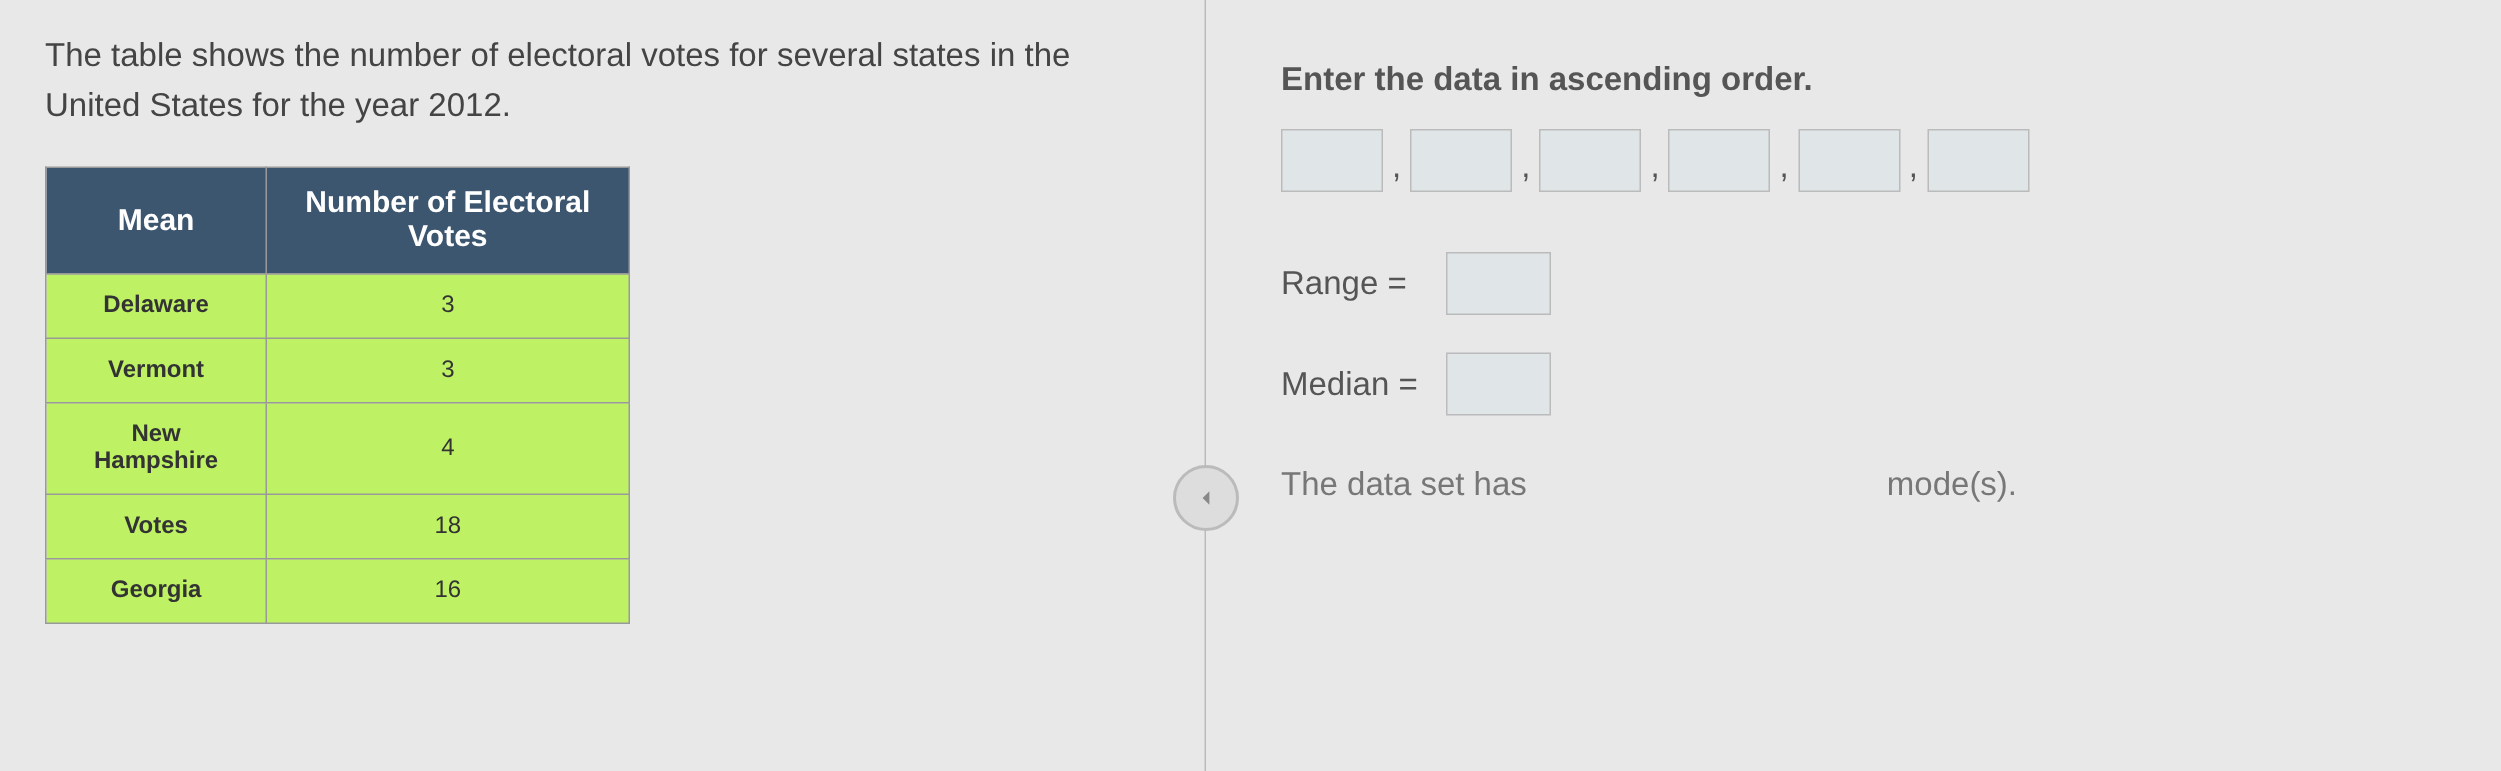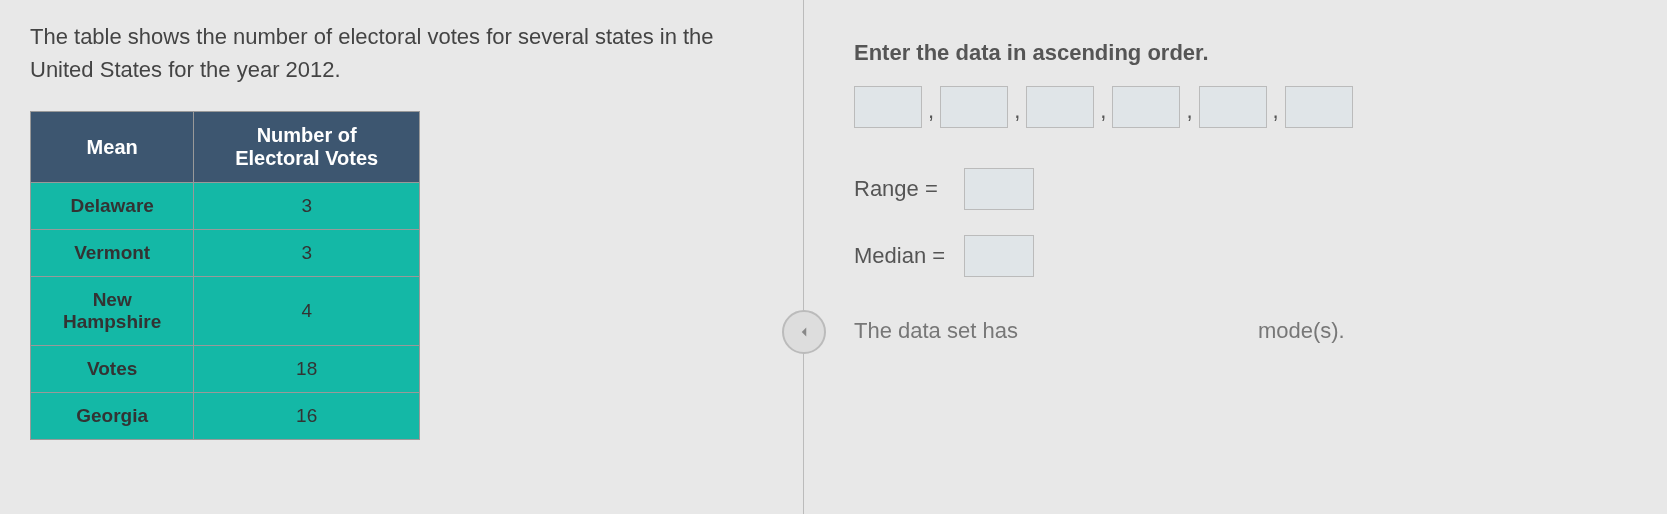--- a/index.html
+++ b/index.html
@@ -44,24 +44,24 @@
       background: #3d5670;
       color: white;
       padding: 12px 18px;
       font-size: 20px;
       font-weight: bold;
       border: 1px solid #999;
       text-align: center;
     }
     .data-table td {
       padding: 12px 18px;
-      font-size: 19px;
+      font-size: 16px;
       border: 1px solid #999;
       text-align: center;
-      background: #14b8a6;
+      background: #bef264;
       color: #333;
     }
     .data-table td:first-child {
       font-weight: bold;
     }
     .mean-row {
       display: flex;
       align-items: center;
       margin-bottom: 45px;
     }
@@ -152,21 +152,21 @@
       align-items: center;
       margin-bottom: 25px;
       font-size: 22px;
       color: #555;
     }
     .stat-label {
       width: 110px;
     }
     .mode-row {
       display: flex;
-      align-items: flex-end;
+      align-items: center;
       font-size: 22px;
       color: #777;
       gap: 30px;
     }
     .mode-input {
       width: 180px;
       height: 42px;
       border: none;
       background: transparent;
       font-size: 18px;

